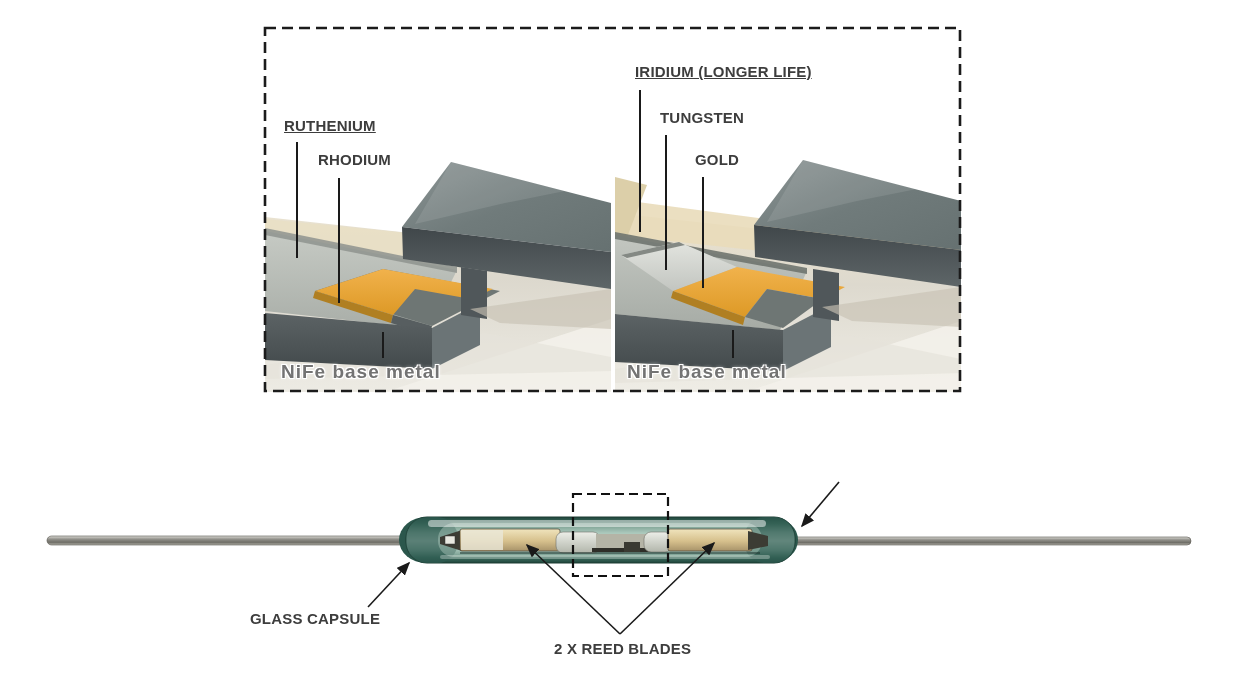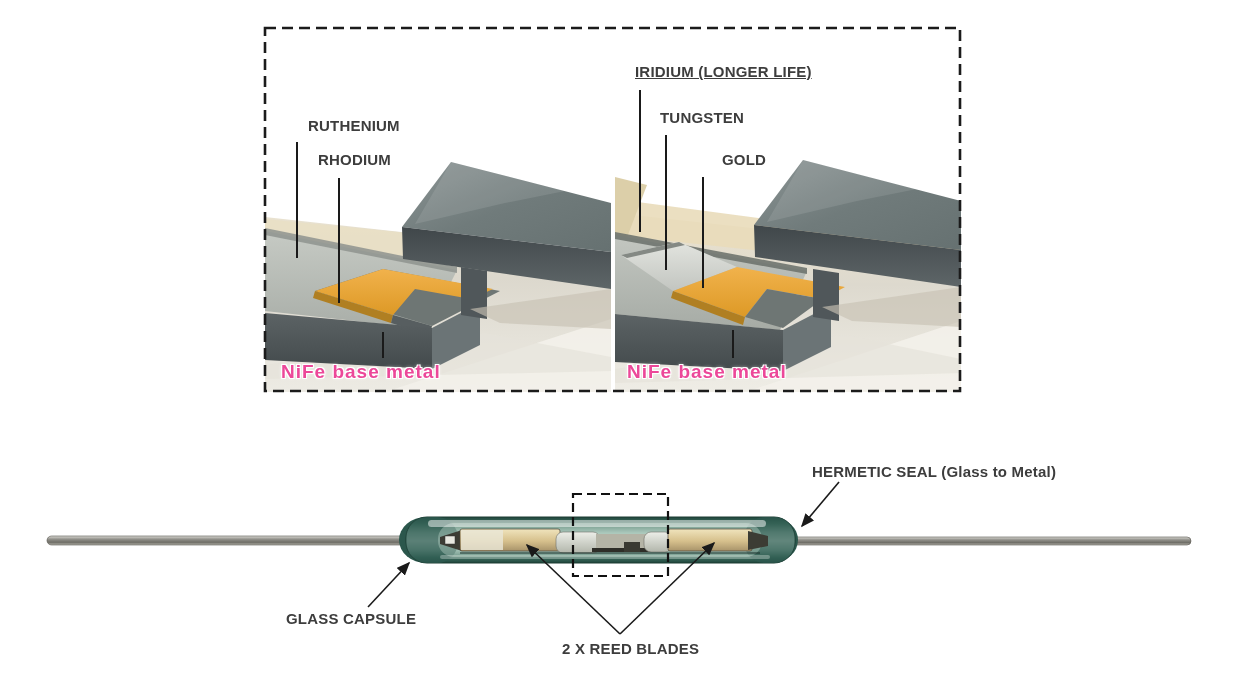--- a/index.html
+++ b/index.html
@@ -1,20 +1,20 @@
 <!DOCTYPE html>
 <html><head>
 <meta charset="utf-8">
 <style>
   html,body{margin:0;padding:0;background:#fff;}
   .canvas{position:relative;width:1236px;height:696px;background:#ffffff;overflow:hidden;
           font-family:"Liberation Sans",sans-serif;}
   .lbl{position:absolute;font-weight:bold;font-size:15px;line-height:1.1;color:#3d3d3d;
        letter-spacing:.2px;white-space:nowrap;}
-  .nife{position:absolute;font-weight:bold;font-size:19px;line-height:1;color:#ec4899;
+  .nife{position:absolute;font-weight:bold;font-size:19px;line-height:1;color:#737373;
         letter-spacing:1px;white-space:nowrap;
         text-shadow:-1px -1px 0 #fff,1px -1px 0 #fff,-1px 1px 0 #fff,1px 1px 0 #fff,0 0 4px #fff;}
   svg{position:absolute;display:block;}
   .scene{top:27px;}
 </style>
 </head>
 <body>
 
 <div class="canvas">
 
@@ -166,28 +166,27 @@
     <rect x="604" y="32" width="28" height="20" rx="7" fill="url(#padG)" stroke="#6f7068" stroke-width=".6"></rect>
     <rect x="628" y="29" width="84" height="22" rx="2" fill="url(#bladeG)" stroke="#4a4438" stroke-width=".7"></rect>
     <polygon points="708,31 728,36 728,46 708,50" fill="#3c3c34"></polygon>
     <rect x="420" y="52" width="300" height="2" fill="#173029" opacity=".5"></rect>
     <rect x="400" y="55" width="330" height="4" rx="2" fill="#e4efe9" opacity=".35"></rect>
   </svg>
 
   <div class="nife" style="left:281px;top:362px;">NiFe base metal</div>
   <div class="nife" style="left:627px;top:362px;">NiFe base metal</div>
 
-  <div class="lbl" style="left:308px;top:118px;">RUTHENIUM</div>
+  <div class="lbl" style="left:284px;top:118px;text-decoration:underline;">RUTHENIUM</div>
   <div class="lbl" style="left:318px;top:152px;">RHODIUM</div>
   <div class="lbl" style="left:635px;top:64px;text-decoration:underline;">IRIDIUM (LONGER LIFE)</div>
   <div class="lbl" style="left:660px;top:110px;">TUNGSTEN</div>
-  <div class="lbl" style="left:695px;top:152px;margin-left:27px;">GOLD</div>
-  <div class="lbl" style="left:812px;top:464px;">HERMETIC SEAL (Glass to Metal)</div>
-  <div class="lbl" style="left:250px;top:611px;margin-left:36px;">GLASS CAPSULE</div>
-  <div class="lbl" style="left:554px;top:641px;margin-left:8px;">2 X REED BLADES</div>
+  <div class="lbl" style="left:695px;top:152px;">GOLD</div>
+  <div class="lbl" style="left:250px;top:611px;">GLASS CAPSULE</div>
+  <div class="lbl" style="left:554px;top:641px;">2 X REED BLADES</div>
 
   <svg style="left:0;top:0;" width="1236" height="696" viewBox="0 0 1236 696">
     <defs>
       <marker id="arrowHead" markerWidth="9" markerHeight="7" refX="7.5" refY="3.5" orient="auto">
         <path d="M0,0 L8.5,3.5 L0,7 z" fill="#1a1a1a"></path>
       </marker>
     </defs>
 
     <rect x="265" y="28" width="695" height="363" fill="none" stroke="#1b1b1b" stroke-width="2.6" stroke-dasharray="11 6"></rect>
 

